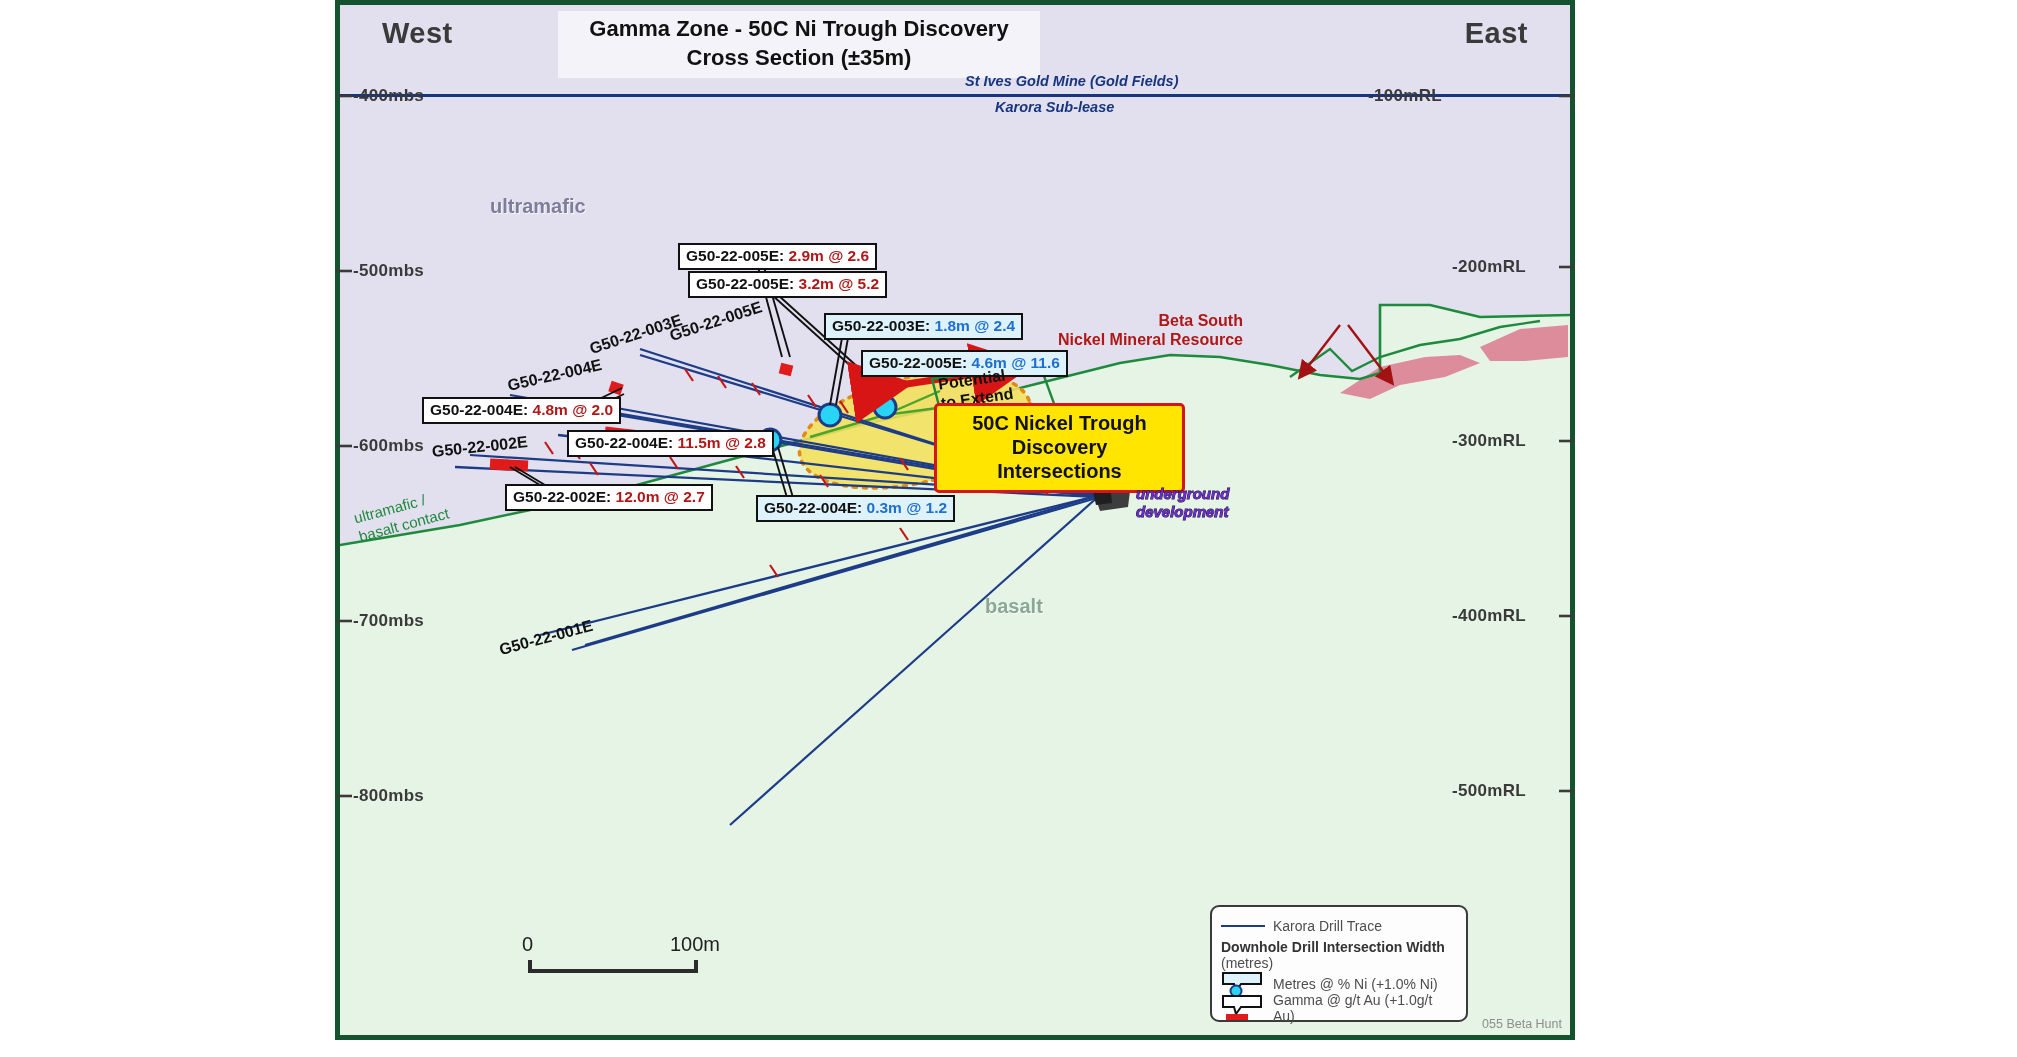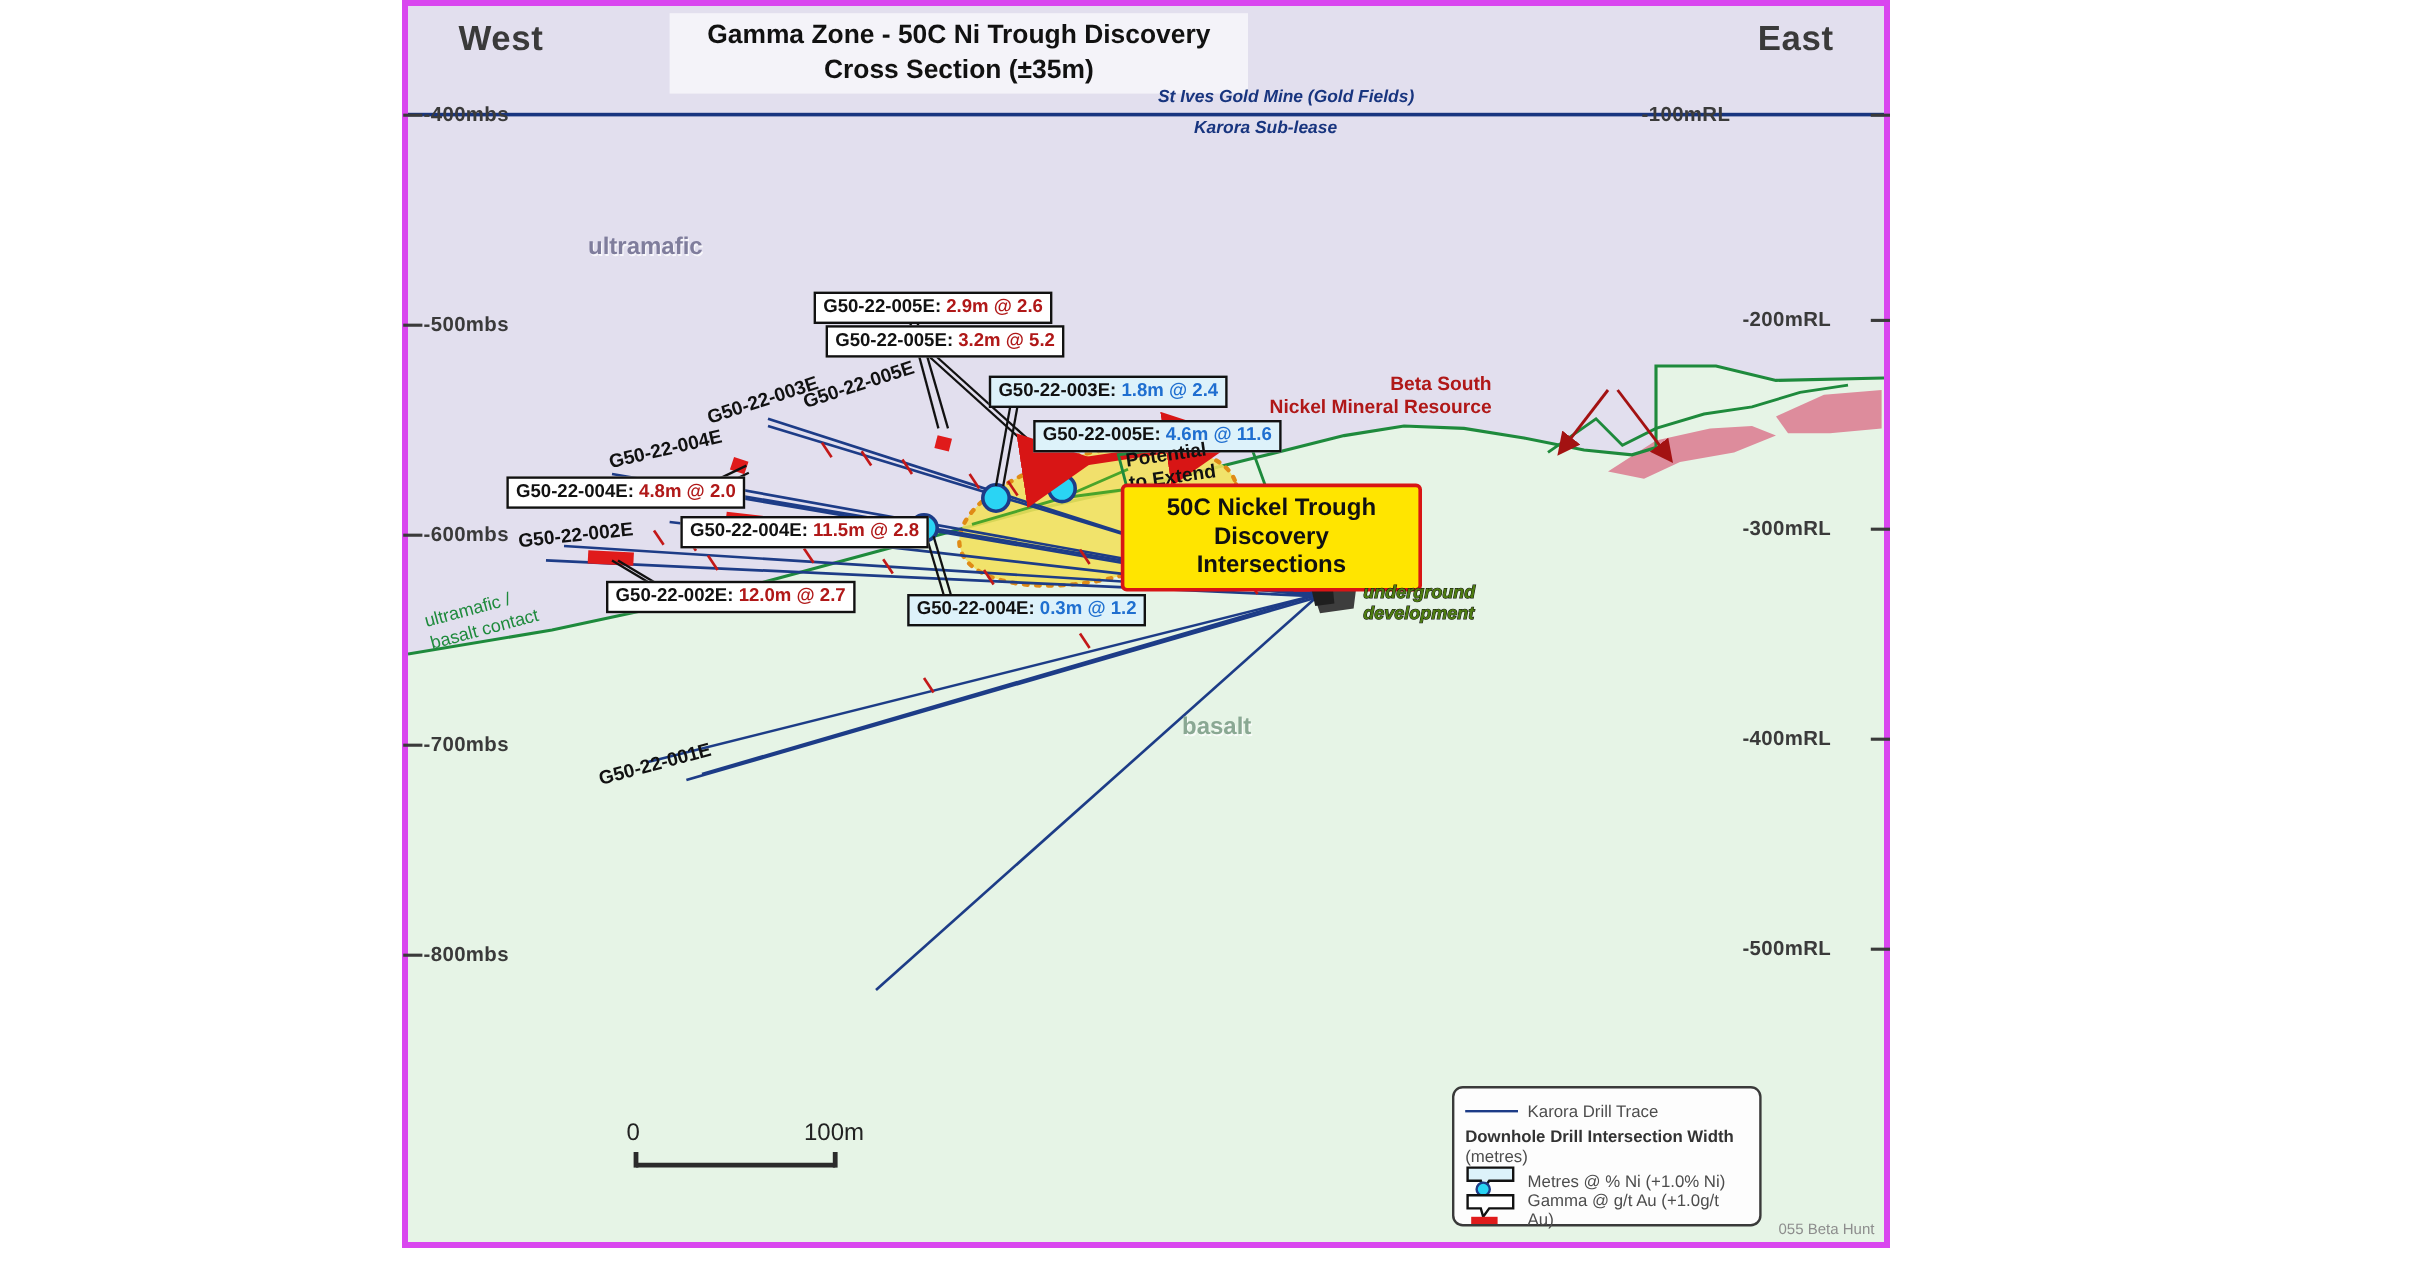--- a/index.html
+++ b/index.html
@@ -11,21 +11,21 @@
     position: relative;
     width: 2017px;
     height: 1057px;
     background: #ffffff;
     overflow: hidden;
   }
   #frame {
     position: absolute;
     left: 335px; top: 0px;
     width: 1240px; height: 1040px;
-    border: 5px solid #d946ef;
+    border: 5px solid #14532d;
     box-sizing: border-box;
     overflow: hidden;
     background: #e2dfee;
   }
   #svgmap { position: absolute; left: 0; top: 0; }
 
   
   .lbl { position: absolute; white-space: nowrap; }
 
   .compass {
@@ -91,21 +91,21 @@
     background: #ffe500;
     border: 3px solid #d81515;
     border-radius: 5px;
     font-size: 20px; font-weight: bold; color: #111;
     text-align: center; line-height: 1.2;
     padding: 5px 10px 7px 10px;
     box-sizing: border-box;
   }
   .ugdev {
     font-size: 15px; font-style: italic; font-weight: bold;
-    color: #4d7c0f; line-height: 1.2;
+    color: #6d28d9; line-height: 1.2;
     -webkit-text-stroke: 0.9px #111;
     paint-order: stroke fill;
   }
   .scalenum { font-size: 20px; color: #222; }
   .footnote { font-size: 12.5px; color: #8d8d8d; }
 
   
   #legend {
     position: absolute;
     left: 870px; top: 900px;

